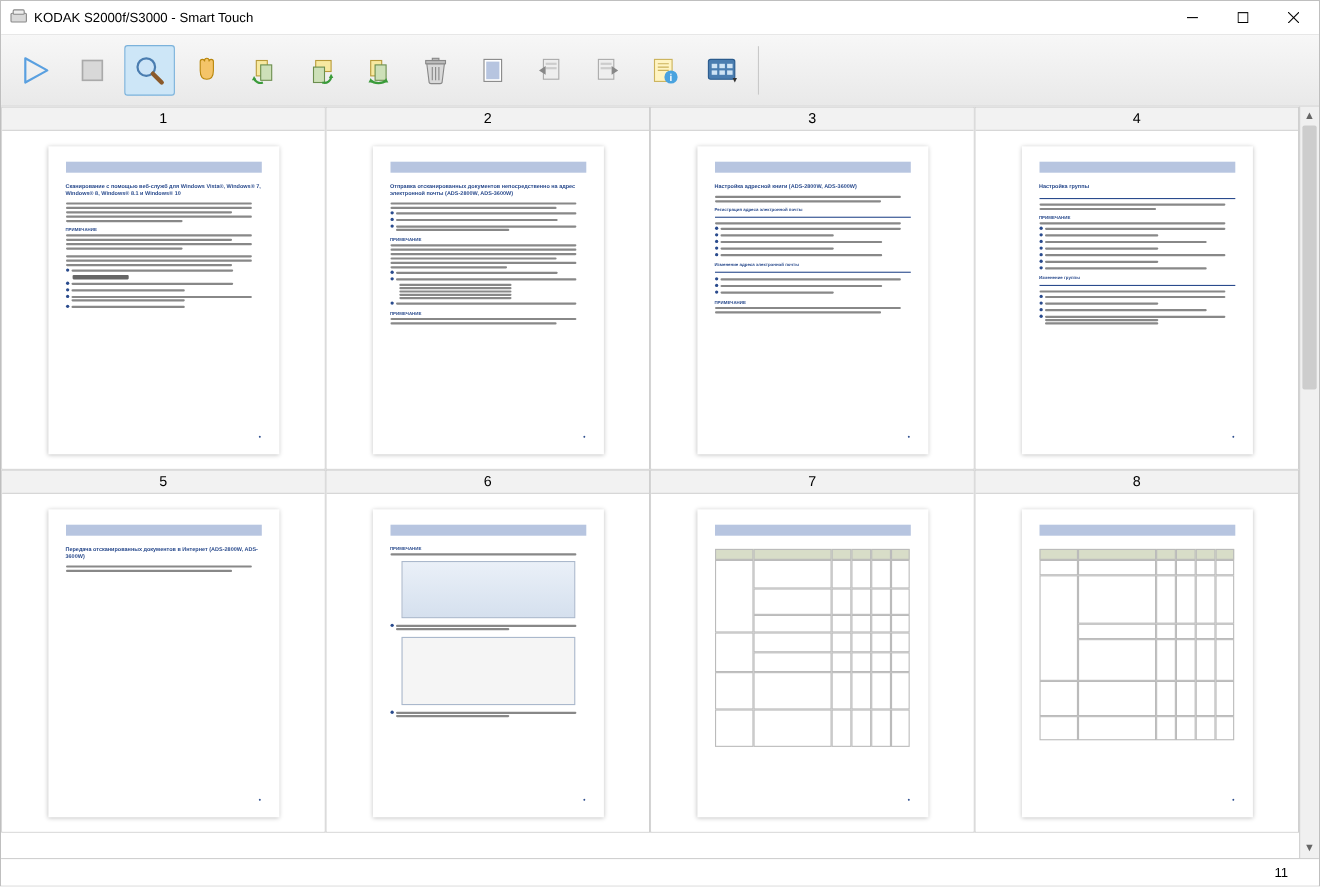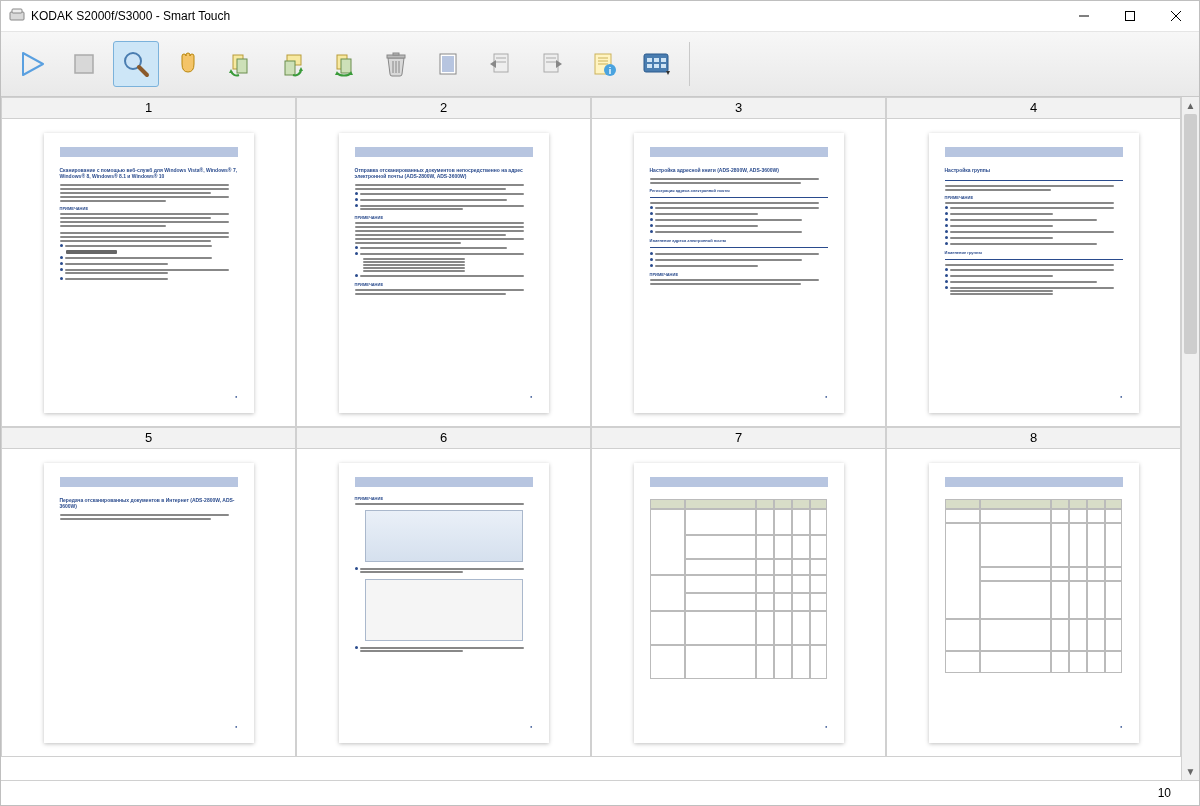--- a/index.html
+++ b/index.html
@@ -623,16 +623,16 @@
     </div>
 
     <div class="vscroll">
       <div class="arrow">▲</div>
       <div class="thumb"></div>
       <div class="arrow" style="position:absolute;bottom:0;width:100%;">▼</div>
     </div>
   </div>
 
   <div class="status">
-    <span>10</span>
+    <span>11</span>
   </div>
 
 </div>
 
 </body></html>

